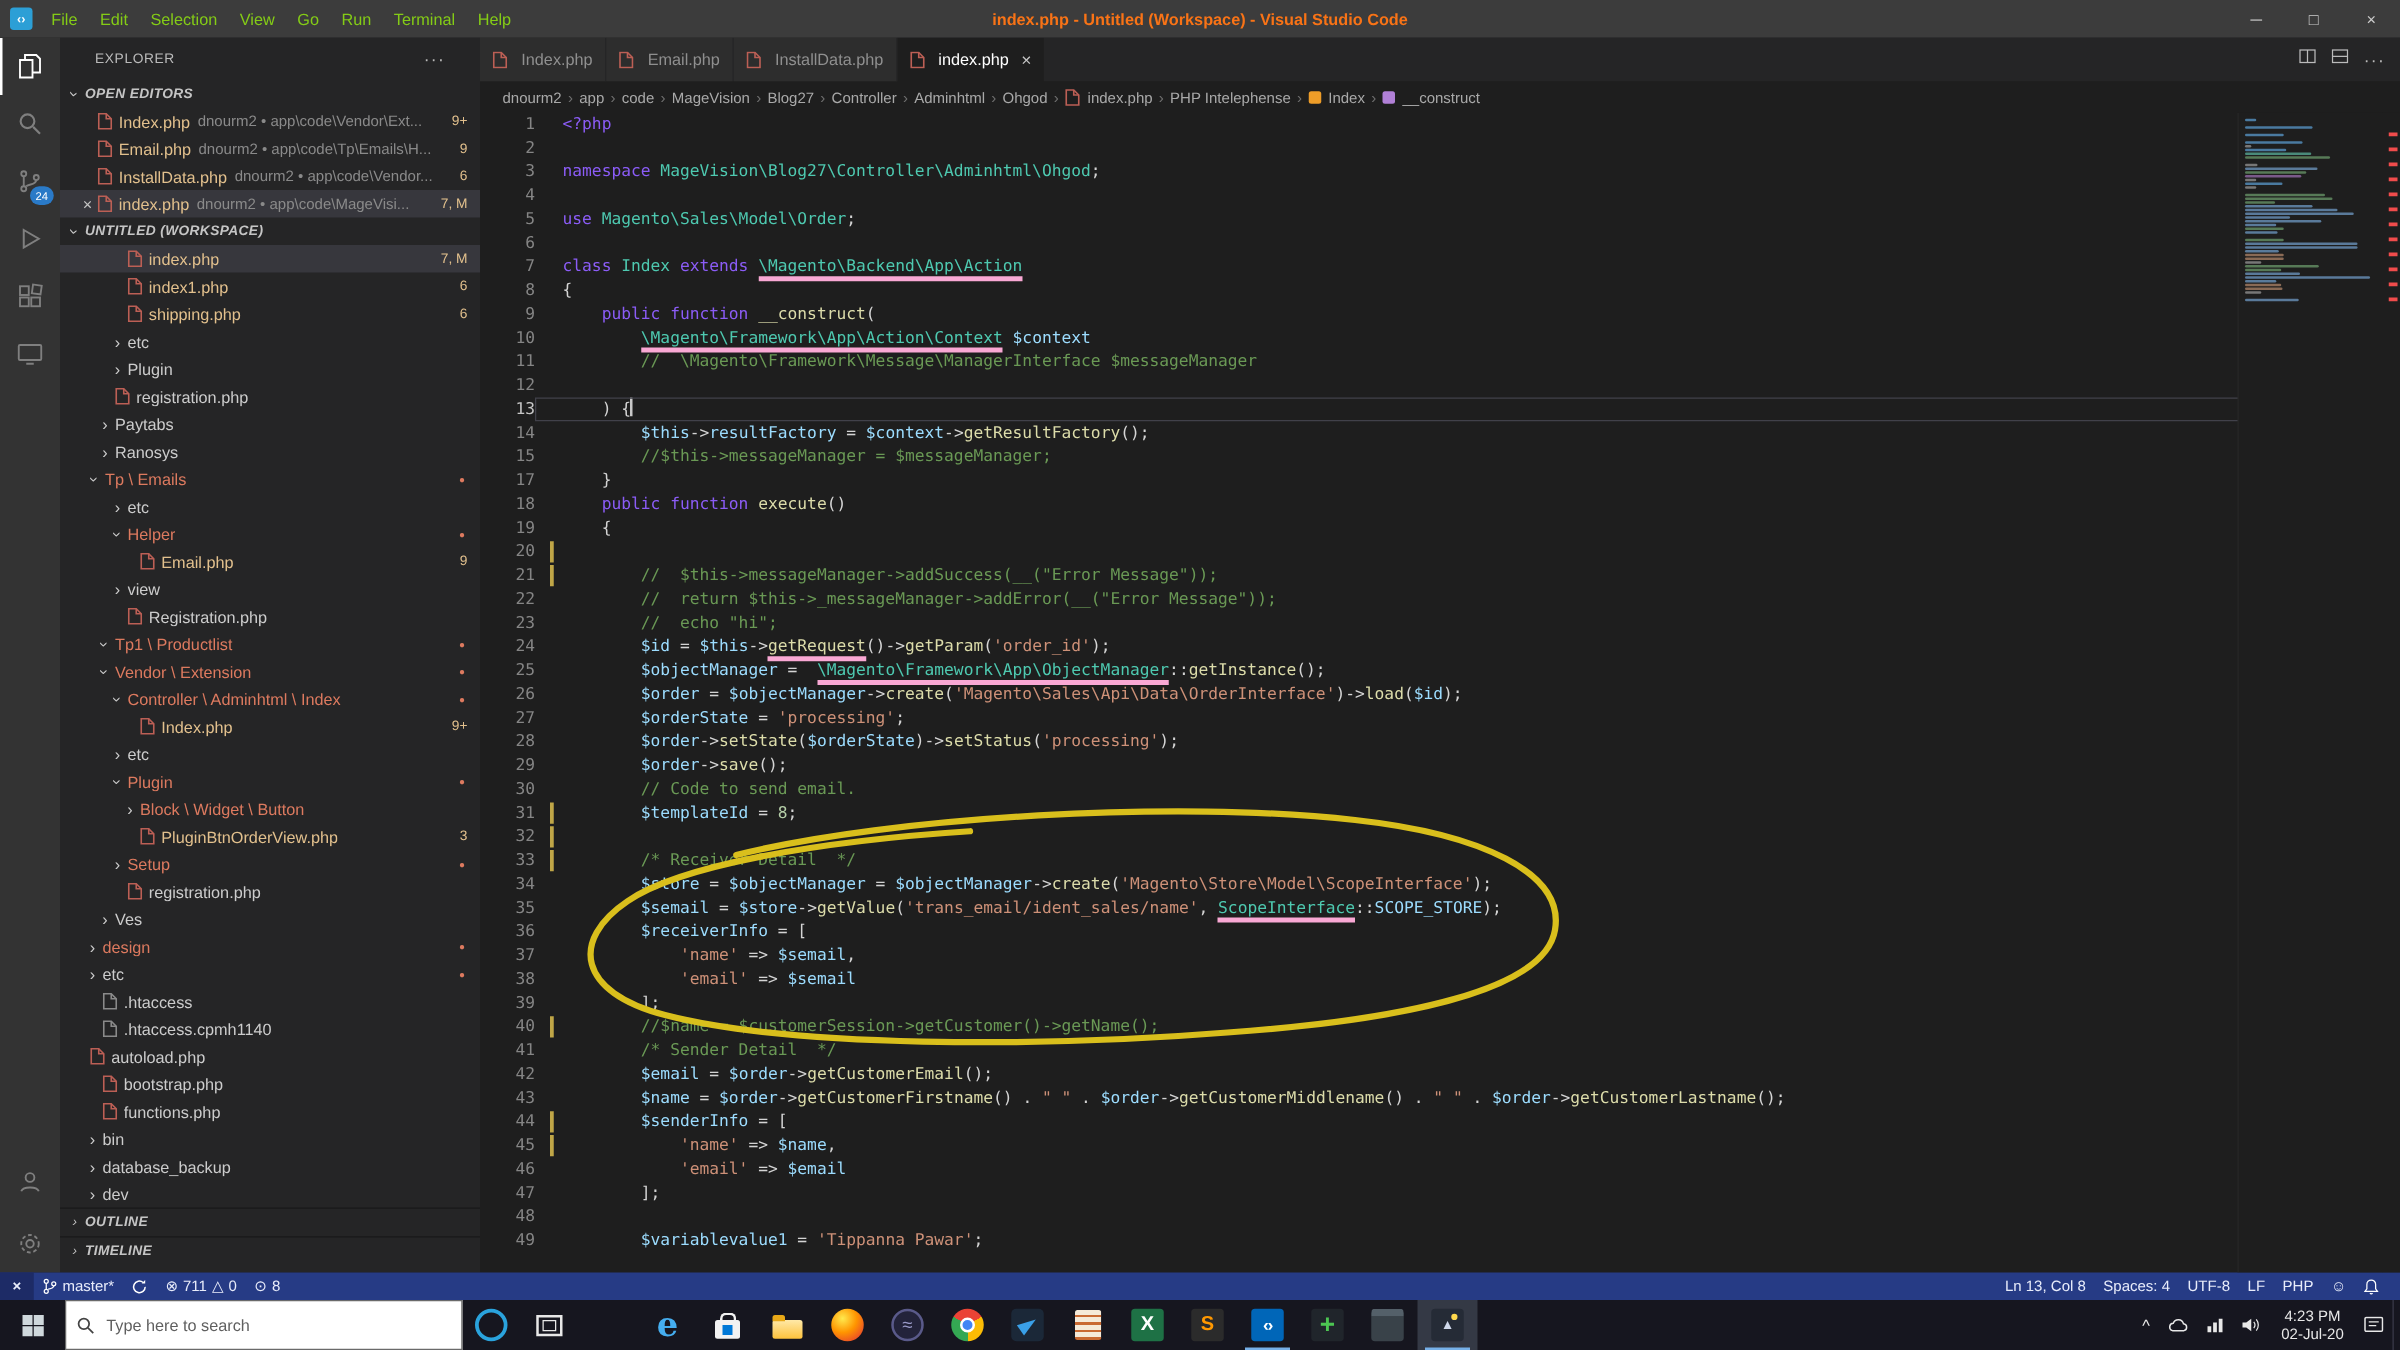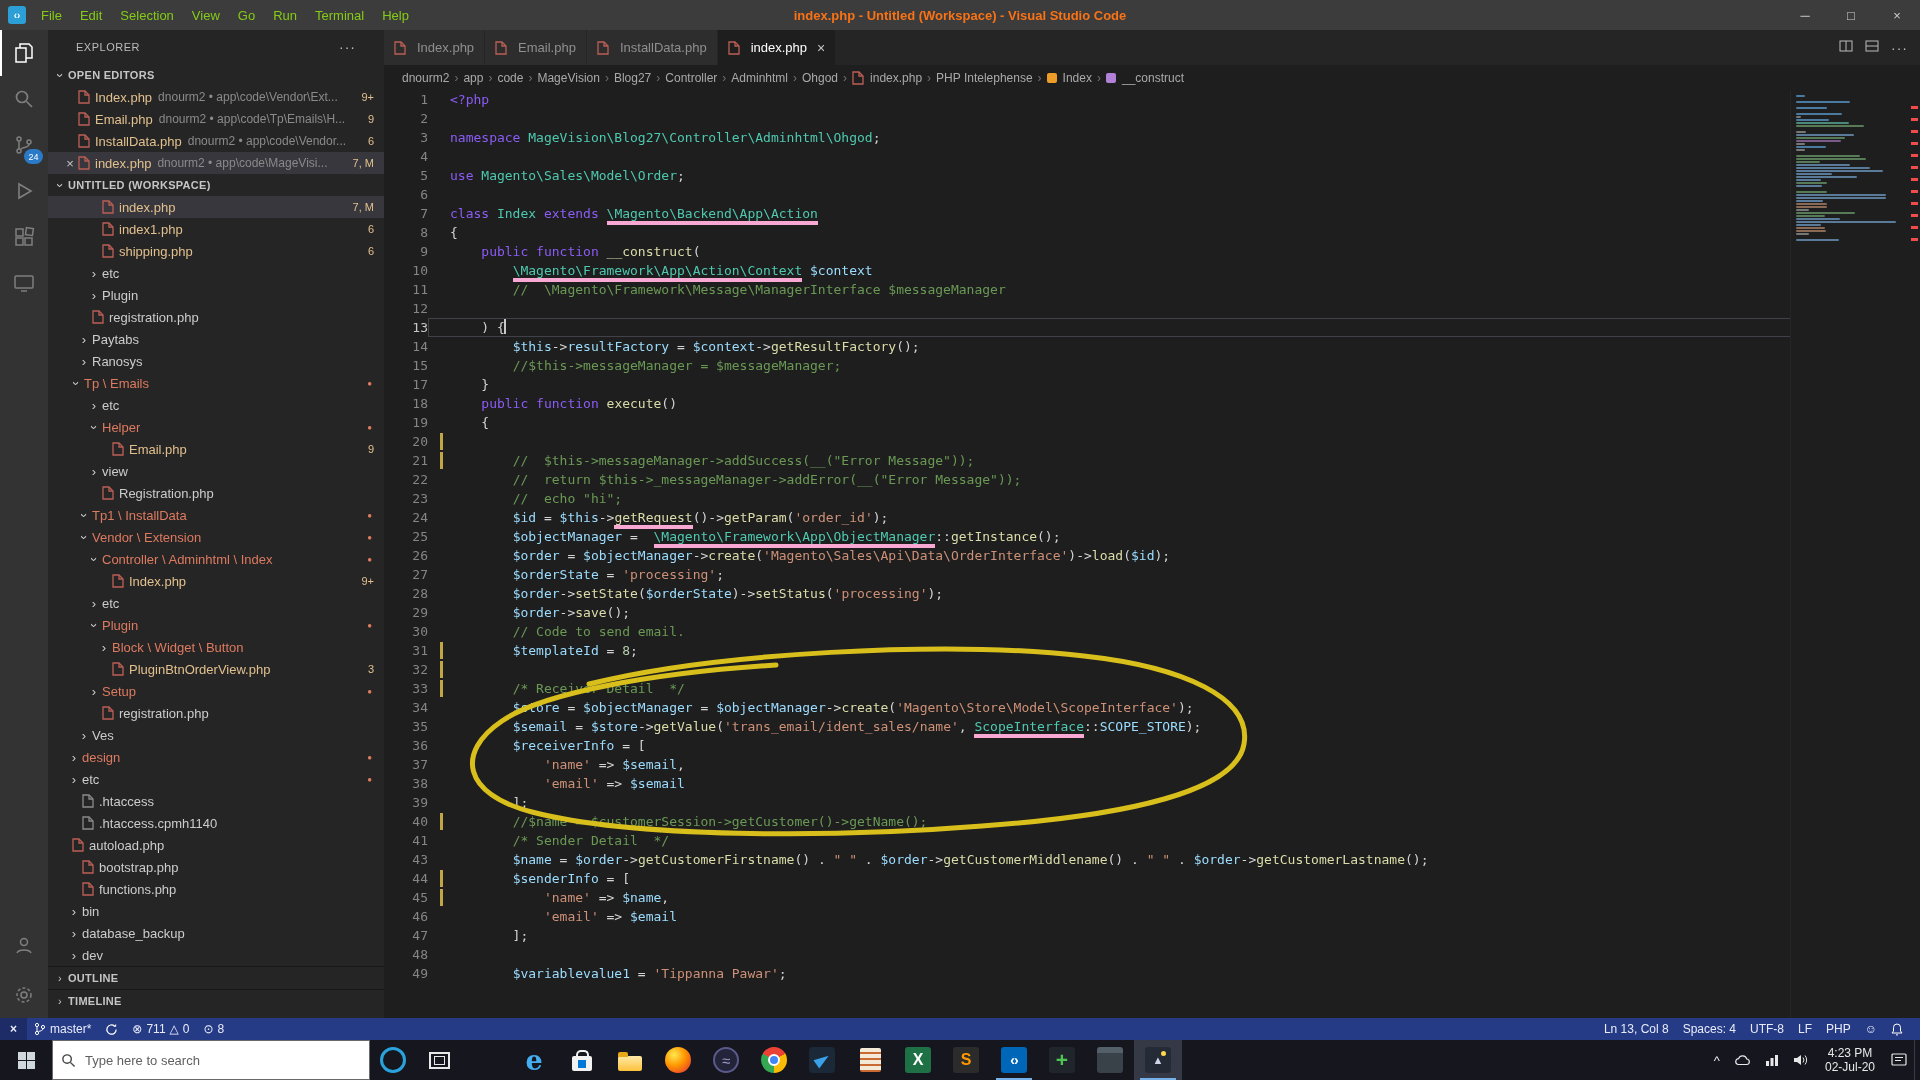--- a/index.html
+++ b/index.html
@@ -20,21 +20,21 @@
   .abicon{width:48px;height:46px;display:flex;align-items:center;justify-content:center;color:#7f7f7f;position:relative;}
   .abicon.active{color:#ffffff;box-shadow:inset 2px 0 0 #ffffff;}
   .abicon svg{width:24px;height:24px;}
   .ab-badge{position:absolute;right:5px;bottom:4px;background:#2a7ac7;color:#fff;font-size:9px;min-width:15px;height:15px;
     border-radius:8px;display:flex;align-items:center;justify-content:center;padding:0 2px;}
   .ab-bottom{margin-top:auto;margin-bottom:4px;}
   
   .sidebar{width:336px;background:#252526;flex:0 0 336px;display:flex;flex-direction:column;color:#cccccc;overflow:hidden;}
   .sb-title{height:34px;display:flex;align-items:center;padding:0 28px;font-size:11px;letter-spacing:.5px;color:#bbbbbb;}
   .sb-title .more{margin-left:auto;color:#bbb;font-size:14px;letter-spacing:1px;}
-  .sechead{height:22px;display:flex;align-items:center;font-size:11px;font-weight:bold;color:#c5c5c5;padding:0 4px;letter-spacing:.3px;}
+  .sechead{height:22px;display:flex;align-items:center;font-size:11px;font-weight:bold;color:#c5c5c5;padding:0 4px;letter-spacing:.3px;font-style:italic;}
   .sechead .tw{width:16px;text-align:center;font-weight:normal;}
   .sechead.bordered{border-top:1px solid rgba(0,0,0,.35);}
   .oe-row,.trow{height:22px;display:flex;align-items:center;font-size:13px;cursor:pointer;white-space:nowrap;overflow:hidden;}
   .oe-row.sel,.trow.sel{background:#37373d;}
   .oe-close{width:16px;text-align:center;color:#c5c5c5;flex:0 0 16px;}
   .ficon{display:inline-flex;align-items:center;color:#bc5f55;margin-right:5px;flex:0 0 auto;}
   .ficon.gray{color:#8a8a8a;}
   .oe-name{color:#e2c08d;margin-right:6px;}
   .oe-desc{color:#8a8a8a;font-size:12px;overflow:hidden;text-overflow:ellipsis;flex:1;}
   .oe-badge{color:#e2c08d;font-size:11px;padding:0 10px 0 6px;}
@@ -373,21 +373,21 @@
             <span class="ficon">
               <svg width="12" height="14" viewBox="0 0 12 14">
                 <path d="M1 1h6l4 4v8H1z" fill="none" stroke="currentColor" stroke-width="1.3"></path>
                 <path d="M7 1v4h4" fill="none" stroke="currentColor" stroke-width="1.3"></path>
               </svg>
             </span>
             <span class="tlabel">Registration.php</span>
           </div>
           <div class="trow" style="padding-left: 28px;">
             <span class="twisty open">›</span>
-            <span class="tlabel c-err">Tp1 \ InstallData</span>
+            <span class="tlabel c-err">Tp1 \ Productlist</span>
             <span class="tdot">●</span>
           </div>
           <div class="trow" style="padding-left: 28px;">
             <span class="twisty open">›</span>
             <span class="tlabel c-err">Vendor \ Extension</span>
             <span class="tdot">●</span>
           </div>
           <div class="trow" style="padding-left: 38px;">
             <span class="twisty open">›</span>
             <span class="tlabel c-err">Controller \ Adminhtml \ Index</span>
@@ -780,20 +780,24 @@
               <span class="ctext"><span class="tk-d">        ];</span></span>
             </div>
             <div class="line">
               <span class="ln">40</span>
               <span class="gmark"></span>
               <span class="ctext"><span class="tk-d">        </span><span class="tk-m">//$name = $customerSession-&gt;getCustomer()-&gt;getName();</span></span>
             </div>
             <div class="line">
               <span class="ln">41</span>
               <span class="ctext"><span class="tk-d">        </span><span class="tk-m">/* Sender Detail  */</span></span>
+            </div>
+            <div class="line">
+              <span class="ln">42</span>
+              <span class="ctext"><span class="tk-d">        </span><span class="tk-v">$email</span><span class="tk-d"> = </span><span class="tk-v">$order</span><span class="tk-d">-&gt;</span><span class="tk-f">getCustomerEmail</span><span class="tk-d">();</span></span>
             </div>
             <div class="line">
               <span class="ln">43</span>
               <span class="ctext"><span class="tk-d">        </span><span class="tk-v">$name</span><span class="tk-d"> = </span><span class="tk-v">$order</span><span class="tk-d">-&gt;</span><span class="tk-f">getCustomerFirstname</span><span class="tk-d">() . </span><span class="tk-s">" "</span><span class="tk-d"> . </span><span class="tk-v">$order</span><span class="tk-d">-&gt;</span><span class="tk-f">getCustomerMiddlename</span><span class="tk-d">() . </span><span class="tk-s">" "</span><span class="tk-d"> . </span><span class="tk-v">$order</span><span class="tk-d">-&gt;</span><span class="tk-f">getCustomerLastname</span><span class="tk-d">();</span></span>
             </div>
             <div class="line">
               <span class="ln">44</span>
               <span class="gmark"></span>
               <span class="ctext"><span class="tk-d">        </span><span class="tk-v">$senderInfo</span><span class="tk-d"> = [</span></span>
             </div>

